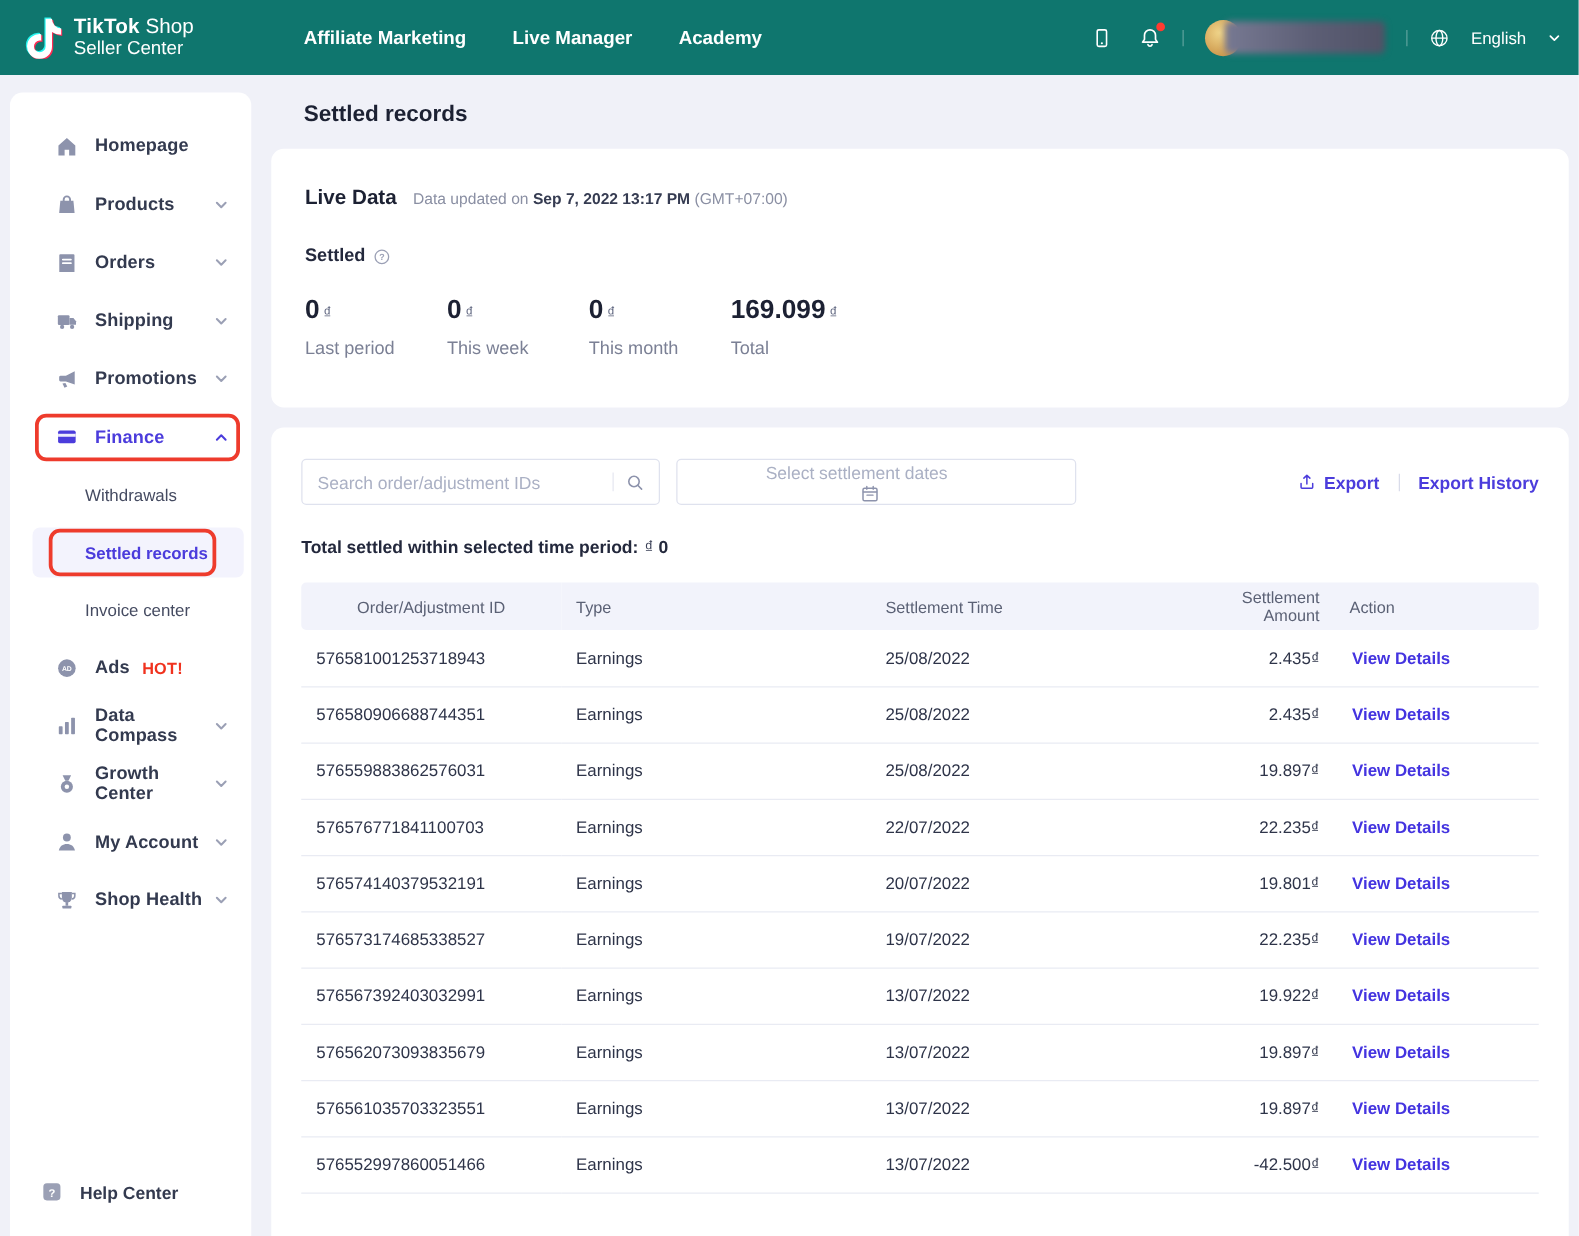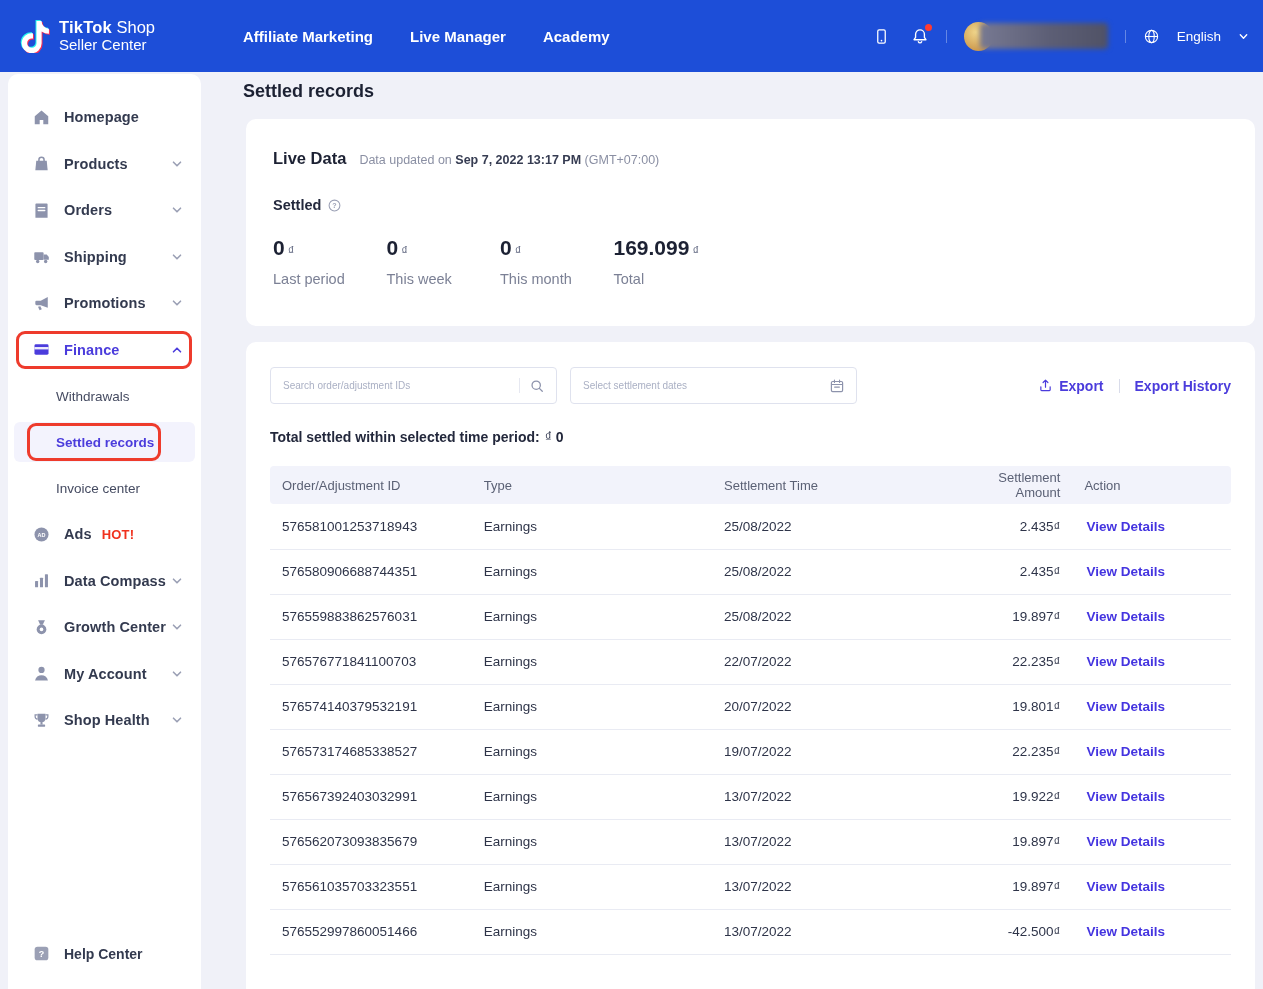--- a/index.html
+++ b/index.html
@@ -3,93 +3,93 @@
 <meta charset="utf-8">
 <style>
   * { box-sizing: border-box; }
   html,body { margin:0; padding:0; }
   body {
     width:1263px; height:989px; overflow:hidden; position:relative;
     background:#f0f1f8; font-family:"Liberation Sans", sans-serif;
     -webkit-font-smoothing:antialiased;
   }
   
-  .navbar { position:absolute; top:0; left:0; right:0; height:72px; background:#1d4ed8; display:flex; align-items:center; color:#fff; z-index:5; }
+  .navbar { position:absolute; top:0; left:0; right:0; height:60px; background:#0f766e; display:flex; align-items:center; color:#fff; z-index:5; }
   .logo { display:flex; align-items:center; margin-left:20px; gap:9px; }
   .logo-note { width:30px; height:34px; }
   .logo-text { line-height:1.12; white-space:nowrap; }
   .logo-l1 { font-size:16.5px; }
   .logo-l1 b { font-weight:800; letter-spacing:.2px; }
   .logo-l1 span { font-weight:300; }
   .logo-l2 { font-size:15px; font-weight:400; }
   .nav-links { position:absolute; left:243px; display:flex; gap:37px; }
   .nav-link { font-size:15px; font-weight:600; cursor:pointer; }
   .nav-right { position:absolute; right:14px; display:flex; align-items:center; }
   .nav-ico { display:flex; align-items:center; cursor:pointer; }
   .bell-wrap { position:relative; margin-left:21px; }
   .bell-dot { position:absolute; top:-3px; right:-3px; width:7px; height:7px; border-radius:50%; background:#ff3b30; }
   .nav-div { width:1px; height:13px; background:rgba(255,255,255,.32); margin:0 17px; }
   .avatar { width:29px; height:29px; border-radius:50%; background:radial-gradient(circle at 40% 35%, #f0d58a, #cf9c50 70%, #a87a38); flex:none; }
   .name-blur { width:128px; height:26px; border-radius:4px; margin-left:-13px; background:linear-gradient(90deg,#777992,#5c5e75 55%,#505266); filter:blur(2.5px); }
   .lang { display:flex; align-items:center; gap:17px; cursor:pointer; }
   .lang-label { font-size:13.5px; }
   
-  .sidebar { position:absolute; left:8px; top:74px; width:193px; bottom:0; background:#fff; border-radius:10px 10px 0 0; z-index:2; }
+  .sidebar { position:absolute; left:8px; top:74px; width:193px; bottom:0; background:#fff; border-radius:10px 10px 0 0; z-index:2;padding-left:12px; }
   .side-list { padding-top:20px; }
   .s-item { position:relative; height:46.5px; display:flex; align-items:center; padding:0 18px 0 24px; cursor:pointer; }
   .s-item .icn { width:19px; height:19px; color:#8d93ac; margin-right:13px; flex:none; display:flex; align-items:center; justify-content:center; }
   .s-item .lbl { font-size:14.5px; font-weight:700; color:#333a4f; letter-spacing:.1px; }
   .s-item .chev { margin-left:auto; color:#9ba0b5; display:flex; }
   .s-item.active .lbl, .s-item.active .icn { color:#4b3cdc; }
   .s-item.active .chev { color:#4b3cdc; }
   .hot-badge { font-size:13px; font-weight:800; color:#f0321e; margin-left:10px; letter-spacing:.2px; }
   .s-sub { position:relative; height:46px; display:flex; align-items:center; padding-left:48px; font-size:13.5px; color:#454b61; cursor:pointer; }
   .s-sub.selected { color:#4b3cdc; font-weight:700; }
   .sub-hl { position:absolute; left:6px; right:6px; top:3px; bottom:3px; background:#f3f3fd; border-radius:6px; z-index:-1; }
   .red-box { position:absolute; border:3px solid #ee3b2c; border-radius:9px; pointer-events:none; z-index:3; }
   .rb-finance { left:8px; right:9px; top:4px; bottom:4px; }
   .rb-settled { left:19px; width:134px; top:4px; height:38px; }
   .help-row { position:absolute; bottom:26px; left:24px; display:flex; align-items:center; cursor:pointer; }
   .help-row .icn { width:19px; height:19px; color:#9ba0b5; margin-right:13px; display:flex; }
   .help-row .lbl { font-size:14px; font-weight:700; color:#333a4f; }
   
   .main { position:absolute; left:217px; top:60px; width:1038px; }
   .page-title { margin:21px 0 0 26px; font-size:18px; font-weight:700; color:#1c2133; }
-  .card { background:#fff; border-radius:10px;margin-left:29px; }
+  .card { background:#fff; border-radius:10px; }
   .live-card { margin-top:17px; height:207px; padding:30px 27px; }
   .live-head { display:flex; align-items:baseline; gap:13px; }
   .live-title { font-size:16.5px; font-weight:700; color:#1c2133; }
   .updated { font-size:12.5px; color:#8a8fa3; }
   .updated b { color:#363c52; font-weight:700; }
   .settled-row { margin-top:29px; display:flex; align-items:center; gap:6px; font-size:14.5px; font-weight:700; color:#23283c; }
   .q-ico { color:#9ba0b5; display:flex; }
   .stats { margin-top:23px; display:flex; }
   .stat { width:113.5px; }
   .stat-val { font-size:21px; font-weight:800; color:#1c2133; }
   .stat-cur { font-size:13px; font-weight:400; color:#5d647e; margin-left:3px; }
   .stat-lbl { margin-top:11px; font-size:14.5px; color:#7b8095; }
   
   .table-card { margin-top:16px; padding:25px 24px; min-height:660px; }
   .filters { display:flex; align-items:center; }
   .inp { height:37px; border:1px solid #dfe2ee; border-radius:4px; display:flex; align-items:center; background:#fff; }
-  .inp input { border:0; outline:0; flex:1; min-width:0; padding:0 8px 0 12px; font-size:10px; color:#333a4f; font-family:inherit; background:transparent; }
+  .inp input { border:0; outline:0; flex:1; min-width:0; padding:0 8px 0 12px; font-size:14px; color:#333a4f; font-family:inherit; background:transparent; }
   .inp input::placeholder { color:#aab0c4; }
   .search-inp { width:287px; }
-  .date-inp { width:287px; margin-left:13px; }
+  .date-inp { width:320px; margin-left:13px;flex-direction:column; }
   .in-div { width:1px; height:15px; background:#e6e8f1; margin-right:9px; }
   .inp .icn { color:#8d93ac; margin-right:11px; display:flex; cursor:pointer; }
   .export-links { margin-left:auto; display:flex; align-items:center; font-size:14px; font-weight:700; color:#4b3cdc; }
   .export-btn { display:flex; align-items:center; gap:6px; cursor:pointer; }
   .exp-div { width:1px; height:14px; background:#d9dcea; margin:0 15px; }
   .exp-hist { cursor:pointer; }
   .total-line { margin-top:25px; font-size:14px; font-weight:700; color:#23283c; }
   .total-line .cur { font-weight:400; color:#3c4258; margin:0 4px 0 5px; }
   table { width:100%; border-collapse:collapse; margin-top:21px; table-layout:fixed; }
   thead th { background:#f2f3fb; height:38px; font-weight:400; font-size:13px; color:#5b6175; text-align:left; padding:0 12px; }
-  thead th:first-child { border-radius:4px 0 0 4px; }
+  thead th:first-child { border-radius:4px 0 0 4px;text-align:center; }
   thead th:last-child { border-radius:0 4px 4px 0; }
   th.col-amount, td.cell-amount { text-align:right; }
   tbody td { height:45px; border-bottom:1px solid #e9ebf3; font-size:13.5px; color:#2e3449; padding:0 12px; }
   td.cell-action { padding-left:14px; }
   .vd-link { color:#4434e0; font-weight:700; cursor:pointer; white-space:nowrap; }
   .vd-annot { position:relative; display:inline-block; }
   .vd-annot::after { content:""; position:absolute; top:-9px; bottom:-9px; left:-10px; right:-13px; border:3px solid #ee3b2c; border-radius:8px; pointer-events:none; }
   .col-id{width:21%;} .col-type{width:25%;} .col-time{width:25%;} .col-amount{width:12.5%;} .col-action{width:16.5%;}
 </style>
 </head>

